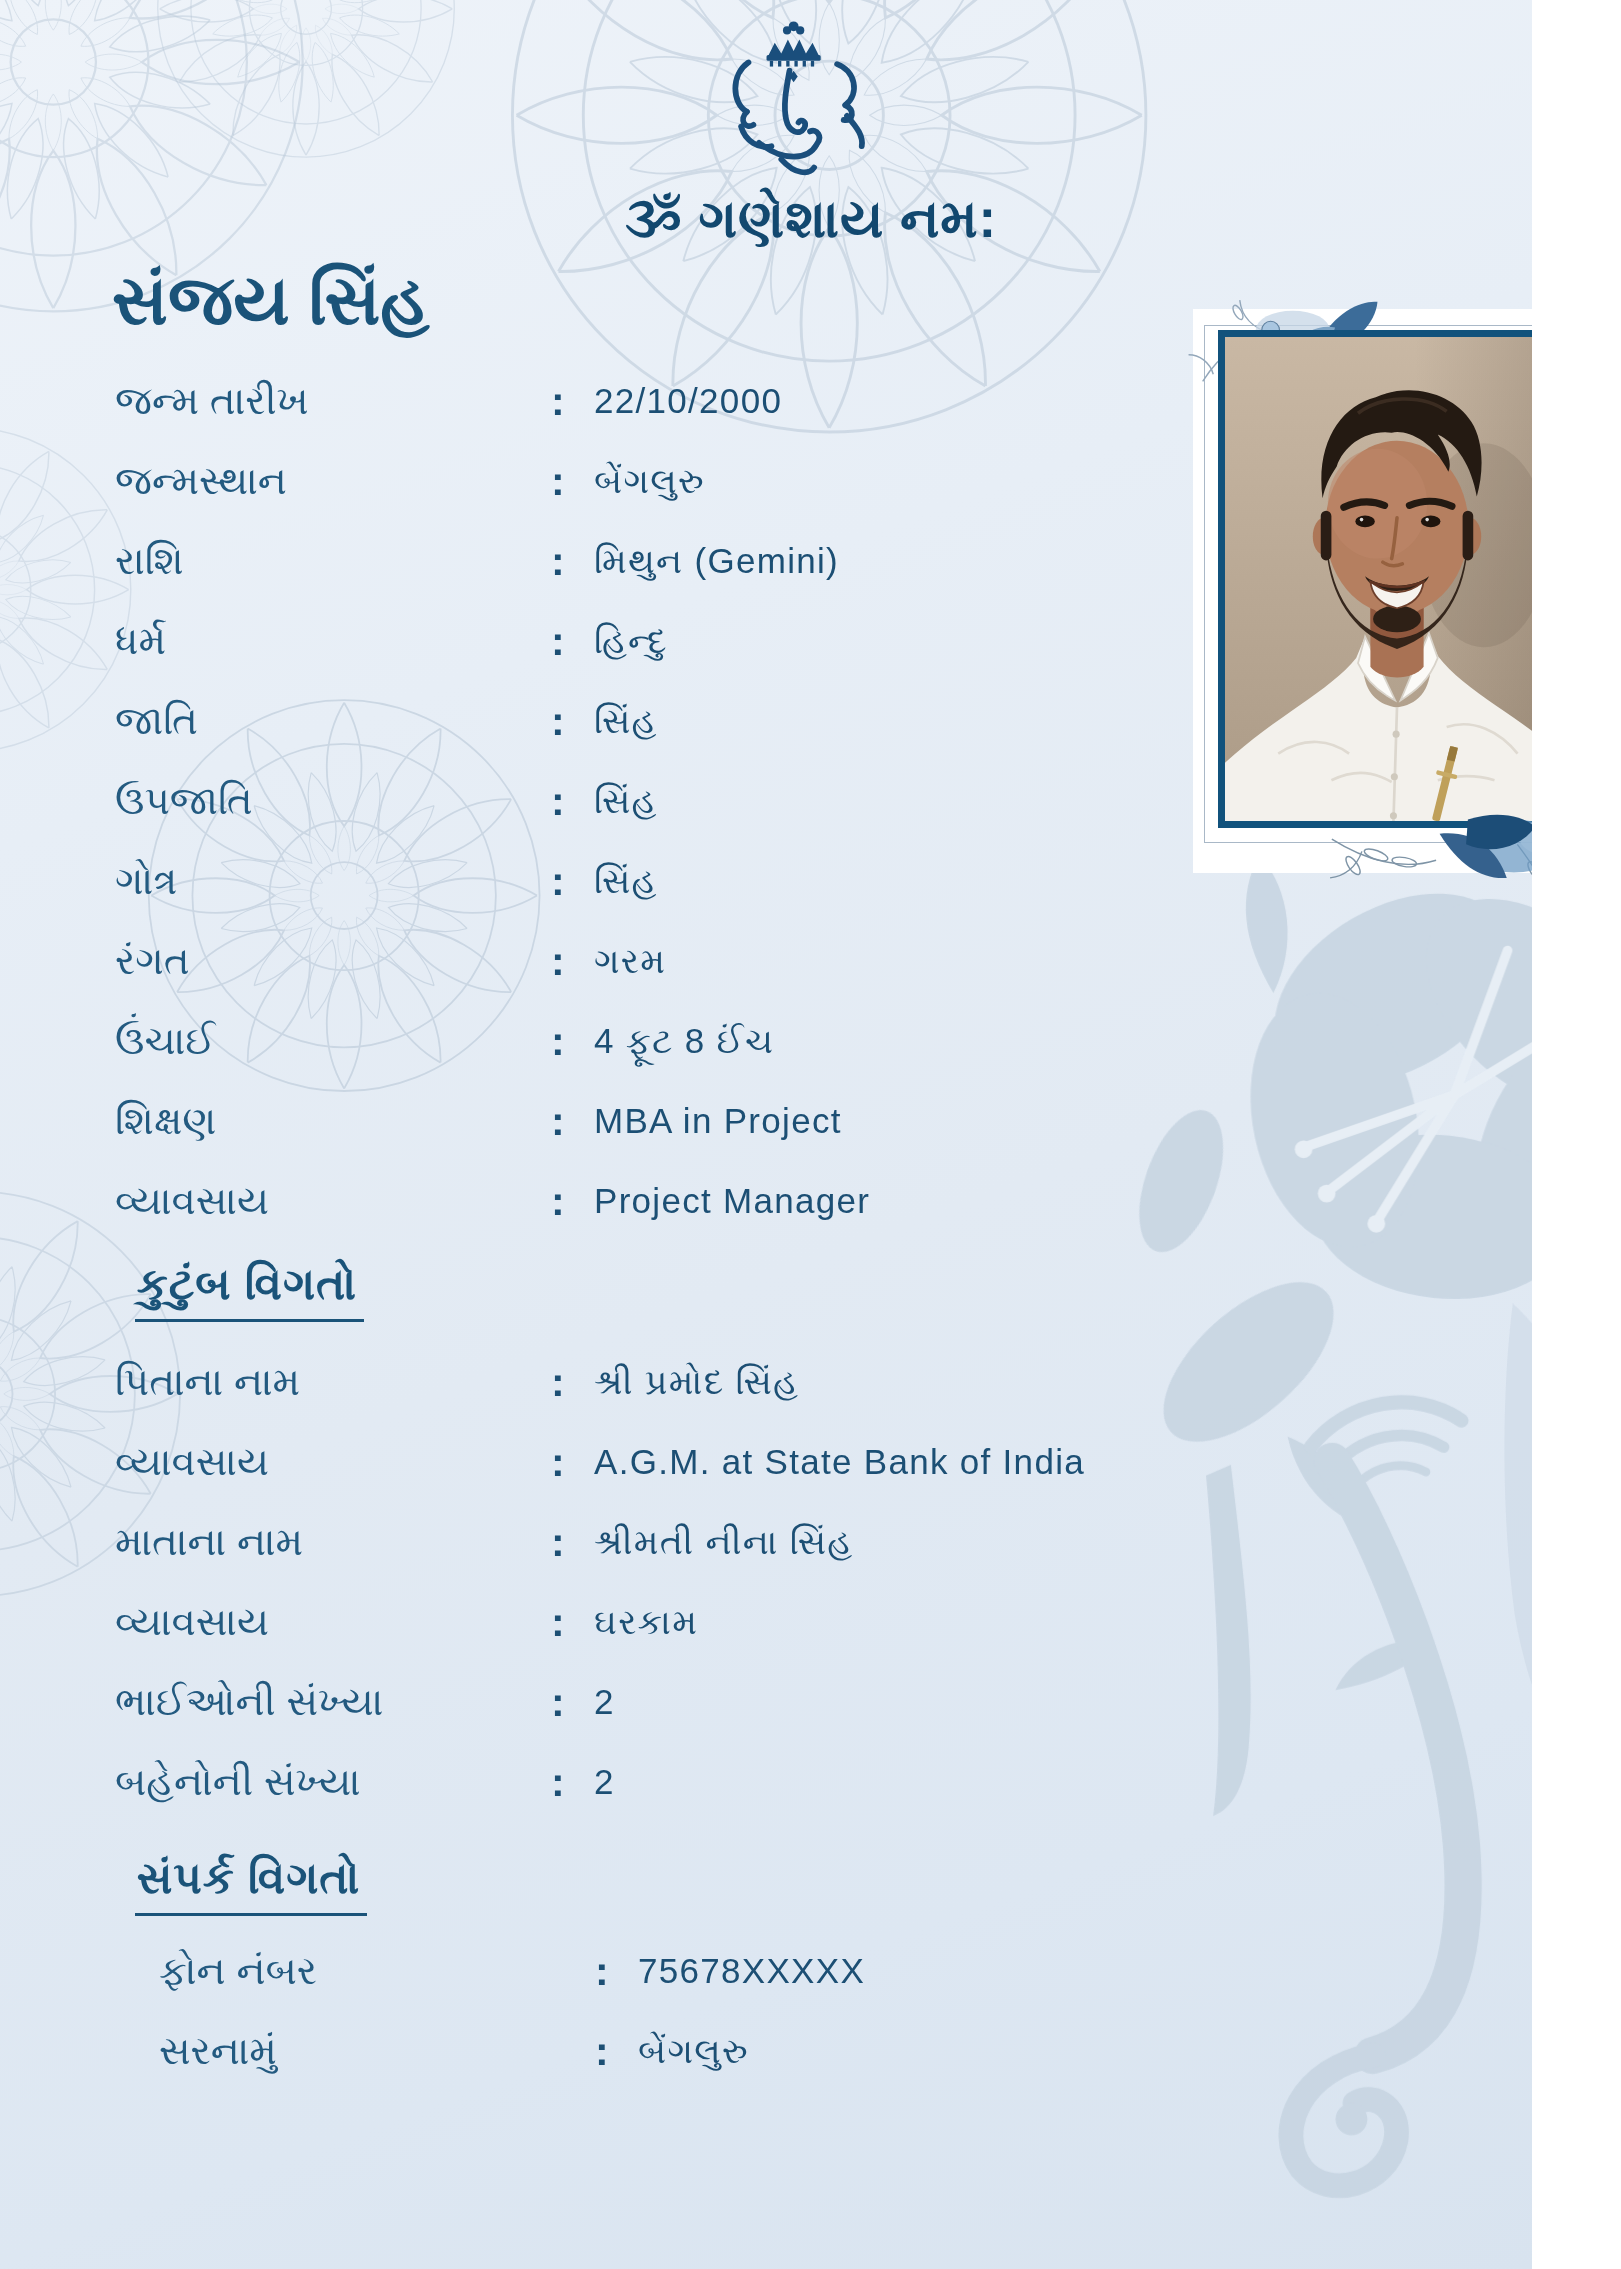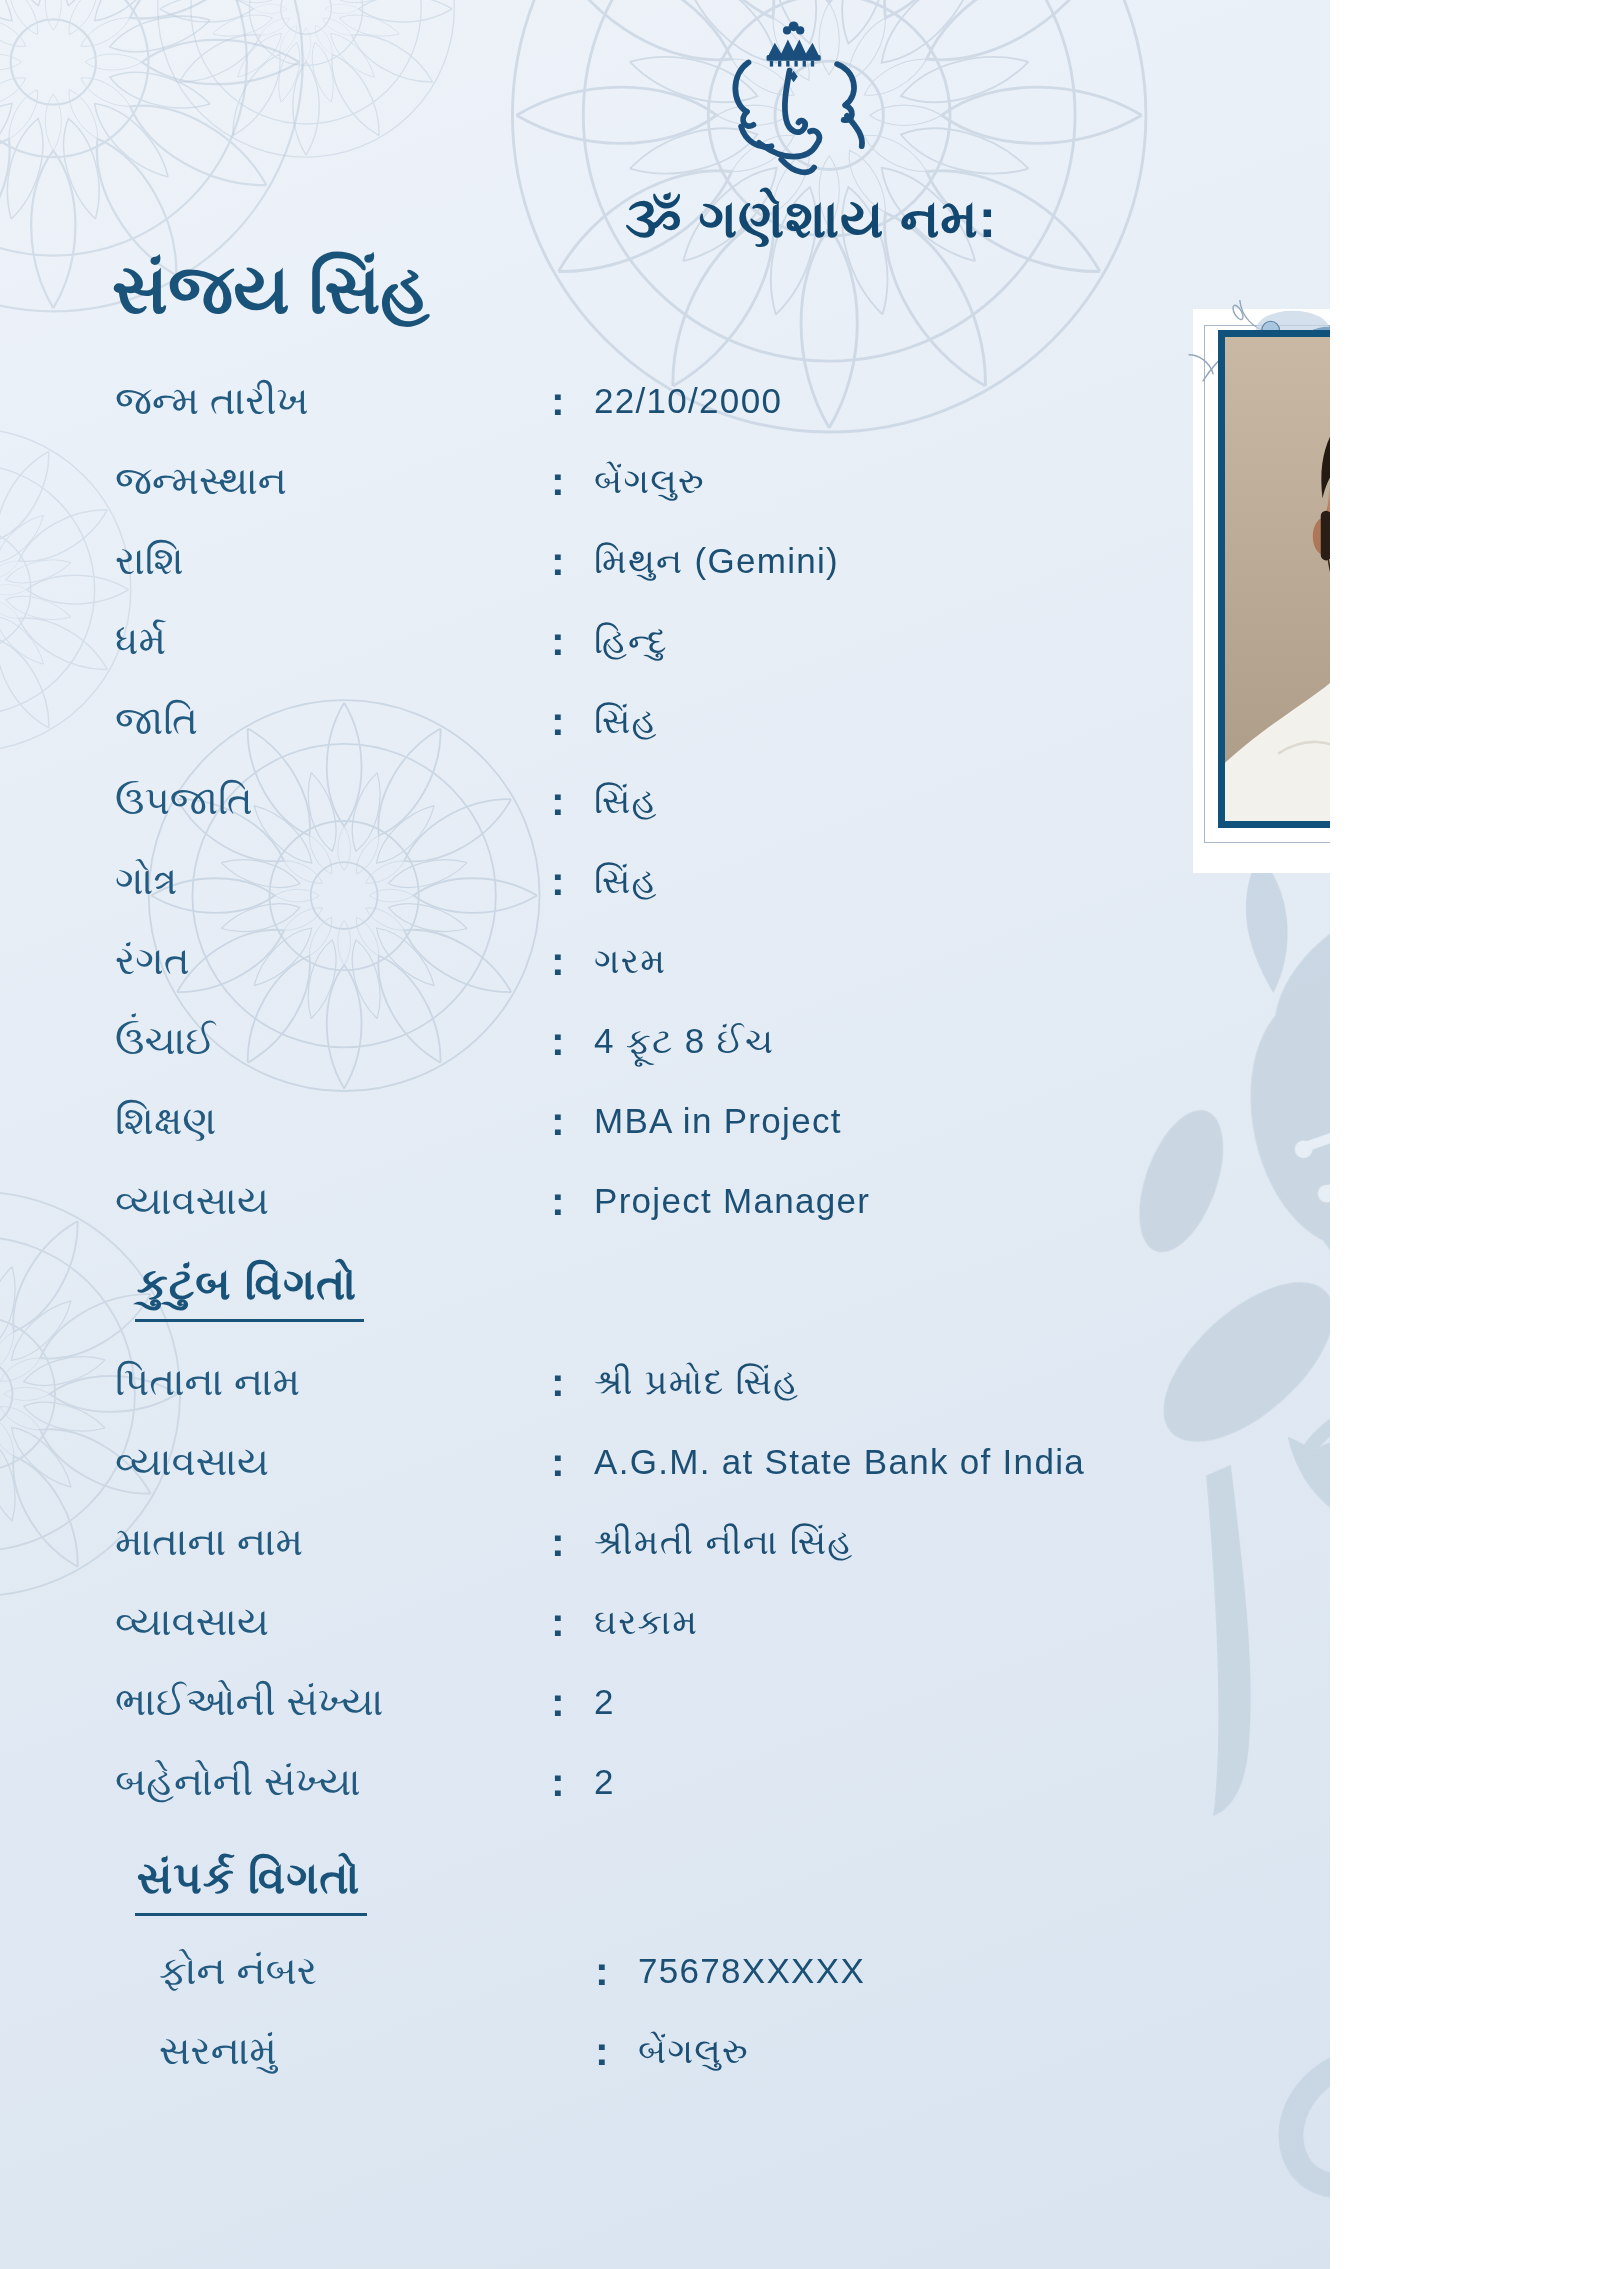--- a/index.html
+++ b/index.html
@@ -1,25 +1,25 @@
 <!DOCTYPE html>
 <html style="font-size:14px"><head>
 <meta charset="utf-8">
 <style>
   html,body{margin:0;padding:0;}
   body{font-family:"Liberation Sans","DejaVu Sans",sans-serif;}
-  .page{position:relative;width:1330px;height:2270px;overflow:hidden;
+  .page{position:relative;width:1532px;height:2270px;overflow:hidden;
     background:linear-gradient(160deg,#eef3f9 0%,#e7eef6 30%,#e2eaf3 55%,#dde7f2 80%,#d8e3ef 100%);}
   .bg-decor{position:absolute;left:0;top:0;width:1622px;height:2270px;pointer-events:none;}
 
   
   .ganesha{position:absolute;left:708px;top:5.3px;width:209px;height:197px;}
   .invocation{position:absolute;left:0;top:188px;width:1622px;text-align:center;
     font-size:53px;font-weight:600;color:#12486f;letter-spacing:0.9px;}
-  .name{position:absolute;left:112px;top:250px;font-size:69px;font-weight:600;color:#1a5379;line-height:1.15;}
+  .name{position:absolute;left:112px;top:261px;font-size:69px;font-weight:600;color:#1a5379;line-height:1.15;}
 
   
   .rows{position:absolute;left:115px;width:1330px;}
   .rows.personal{top:361px;}
   .rows.family{top:1342px;}
   .rows.contact{top:1931px;margin-left:44px;}
   .row{height:80px;display:flex;align-items:center;position:relative;}
   .lbl{font-size:39px;font-weight:500;color:#235a80;white-space:nowrap;}
   .sep{position:absolute;left:436px;font-size:41px;font-weight:600;color:#1c4f74;}
   .val{position:absolute;left:479px;font-size:35px;font-weight:500;color:#1c4f74;

